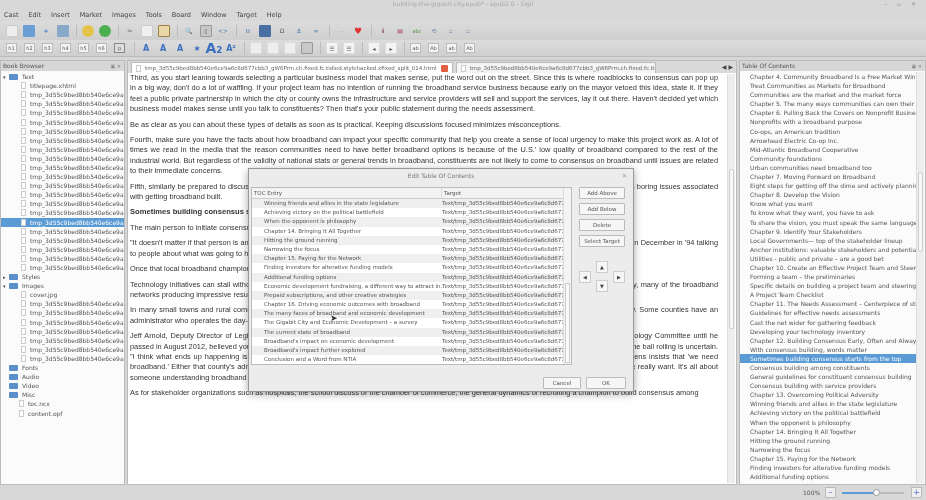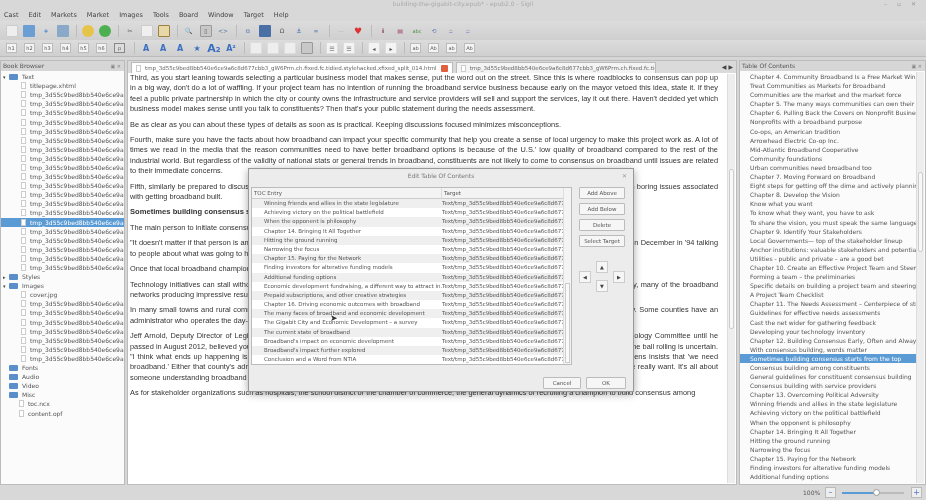--- a/index.html
+++ b/index.html
@@ -65,21 +65,21 @@
 <body>
 
 <div class="titlebar">
   <div class="title">building-the-gigabit-city.epub* - epub2.0 - Sigil</div>
   <div class="winctl">– ▫ ✕</div>
 </div>
 
 <div class="menubar" id="menubar">
     <span>Cast</span>
     <span>Edit</span>
-    <span>Markets</span>
+    <span>Insert</span>
     <span>Market</span>
     <span>Images</span>
     <span>Tools</span>
     <span>Board</span>
     <span>Window</span>
     <span>Target</span>
     <span>Help</span>
   </div>
 
 <div class="tb1">
@@ -125,21 +125,21 @@
       <div class="hbtn">h5</div>
       <div class="hbtn">h6</div>
       <div class="hbtn pressed" style="background: rgb(221, 221, 221); border-color: rgb(136, 136, 136);">p</div>
     </span>
   <div class="sep"></div>
   <span id="sbtns" style="display:flex">
       <div class="tbtn" style="color: rgb(58, 111, 192); font-weight: bold; font-size: 8px;">A</div>
       <div class="tbtn" style="color: rgb(58, 111, 192); font-weight: bold; font-size: 8px;">A</div>
       <div class="tbtn" style="color: rgb(58, 111, 192); font-weight: bold; font-size: 8px;">A</div>
       <div class="tbtn" style="color: rgb(58, 111, 192); font-weight: bold; font-size: 8px;">★</div>
-      <div class="tbtn" style="color: rgb(58, 111, 192); font-weight: bold; font-size: 11px;">A₂</div>
+      <div class="tbtn" style="color: rgb(58, 111, 192); font-weight: bold; font-size: 14px;">A₂</div>
       <div class="tbtn" style="color: rgb(58, 111, 192); font-weight: bold; font-size: 8px;">A²</div>
     </span>
   <div class="sep"></div>
   <div class="tbtn" style="border:1px solid #ddd;background:#eee"></div>
   <div class="tbtn" style="border:1px solid #ddd;background:#eee"></div>
   <div class="tbtn" style="border:1px solid #ddd;background:#eee"></div>
   <div class="tbtn pressed"></div>
   <div class="sep"></div>
   <div class="tbtn" style="border:1px solid #ddd;background:#f4f4f4">☰</div>
   <div class="tbtn" style="border:1px solid #ddd;background:#f4f4f4">☰</div>
@@ -341,21 +341,21 @@
       <p>Be as clear as you can about these types of details as soon as is practical. Keeping discussions focused minimizes misconceptions.</p>
       <p>Fourth, make sure you have the facts about how broadband can impact your specific community that help you create a sense of local urgency to make this project work as. A lot of times we read in the media that the reason communities need to have better broadband options is because of the U.S.' low quality of broadband compared to the rest of the industrial world. But regardless of the validity of national stats or general trends in broadband, constituents are not likely to come to consensus on broadband until issues are related to their immediate concerns.</p>
       <p>Fifth, similarly be prepared to discuss the specific advantages over alternative (or lack of alternative) infrastructure and the sometimes mundane and often boring issues associated with getting broadband built.</p>
       <h4>Sometimes building consensus starts from the top</h4>
       <p>The main person to initiate consensus building may be the leader of the steering committee or the project team. It could be someone else entirely.</p>
       <p>"It doesn't matter if that person is an elected official or not," states Don Speer, Executive Director of the Pulaski-Giles County Broadband Authority. "Back in December in '94 talking to people about what was going to happen with the Internet, I remember a lot of good people looked at me like I was crazy." Speer was right.</p>
       <p>Once that local broadband champion steps forward, others follow.</p>
       <p>Technology initiatives can stall without a strong champion. Without enthusiastic buy-in and consensus on broadband from community leaders, most likely, many of the broadband networks producing impressive results today would not exist.</p>
       <p>In many small towns and rural communities, it's just one or two people could drive the process from the start. Within county governments, that can vary. Some counties have an administrator who operates the day-to-day, or a board of supervisors. These could be elected or appointed officials.</p>
       <p>Jeff Arnold, Deputy Director of Legislative Affairs for the National Association of Counties (NACo) and a member of its Telecommunications and Technology Committee until he passed in August 2012, believed you need someone assertive who commands a lot of respect taking the activist leadership role. However, who will start the ball rolling is uncertain. "I think what ends up happening is that the community actually starts the process," Arnold told me in an interview in 2009. "A citizen or group of citizens insists that 'we need broadband.' Either that county's administrator or a member of the Board of Commissioners has to step up to the plate and reiterate this is something we really want. It's all about someone understanding broadband and what it could mean, and being able to articulate this in specific terms."</p>
-      <p>As for stakeholder organizations such as hospitals, the school district or the chamber of commerce, the general dynamics of recruiting a champion to build consensus among</p>
+      <p>As for stakeholder organizations such as hospitals, the school discuss or the chamber of commerce, the general dynamics of recruiting a champion to build consensus among</p>
     </div>
   <div class="vscroll">
       <div class="thumb"></div>
     </div>
 </div>
 
 <div class="panel toc">
   <div class="panel-head">
     <span>Table Of Contents</span>
     <span class="pbtns">▣ ✕</span>

